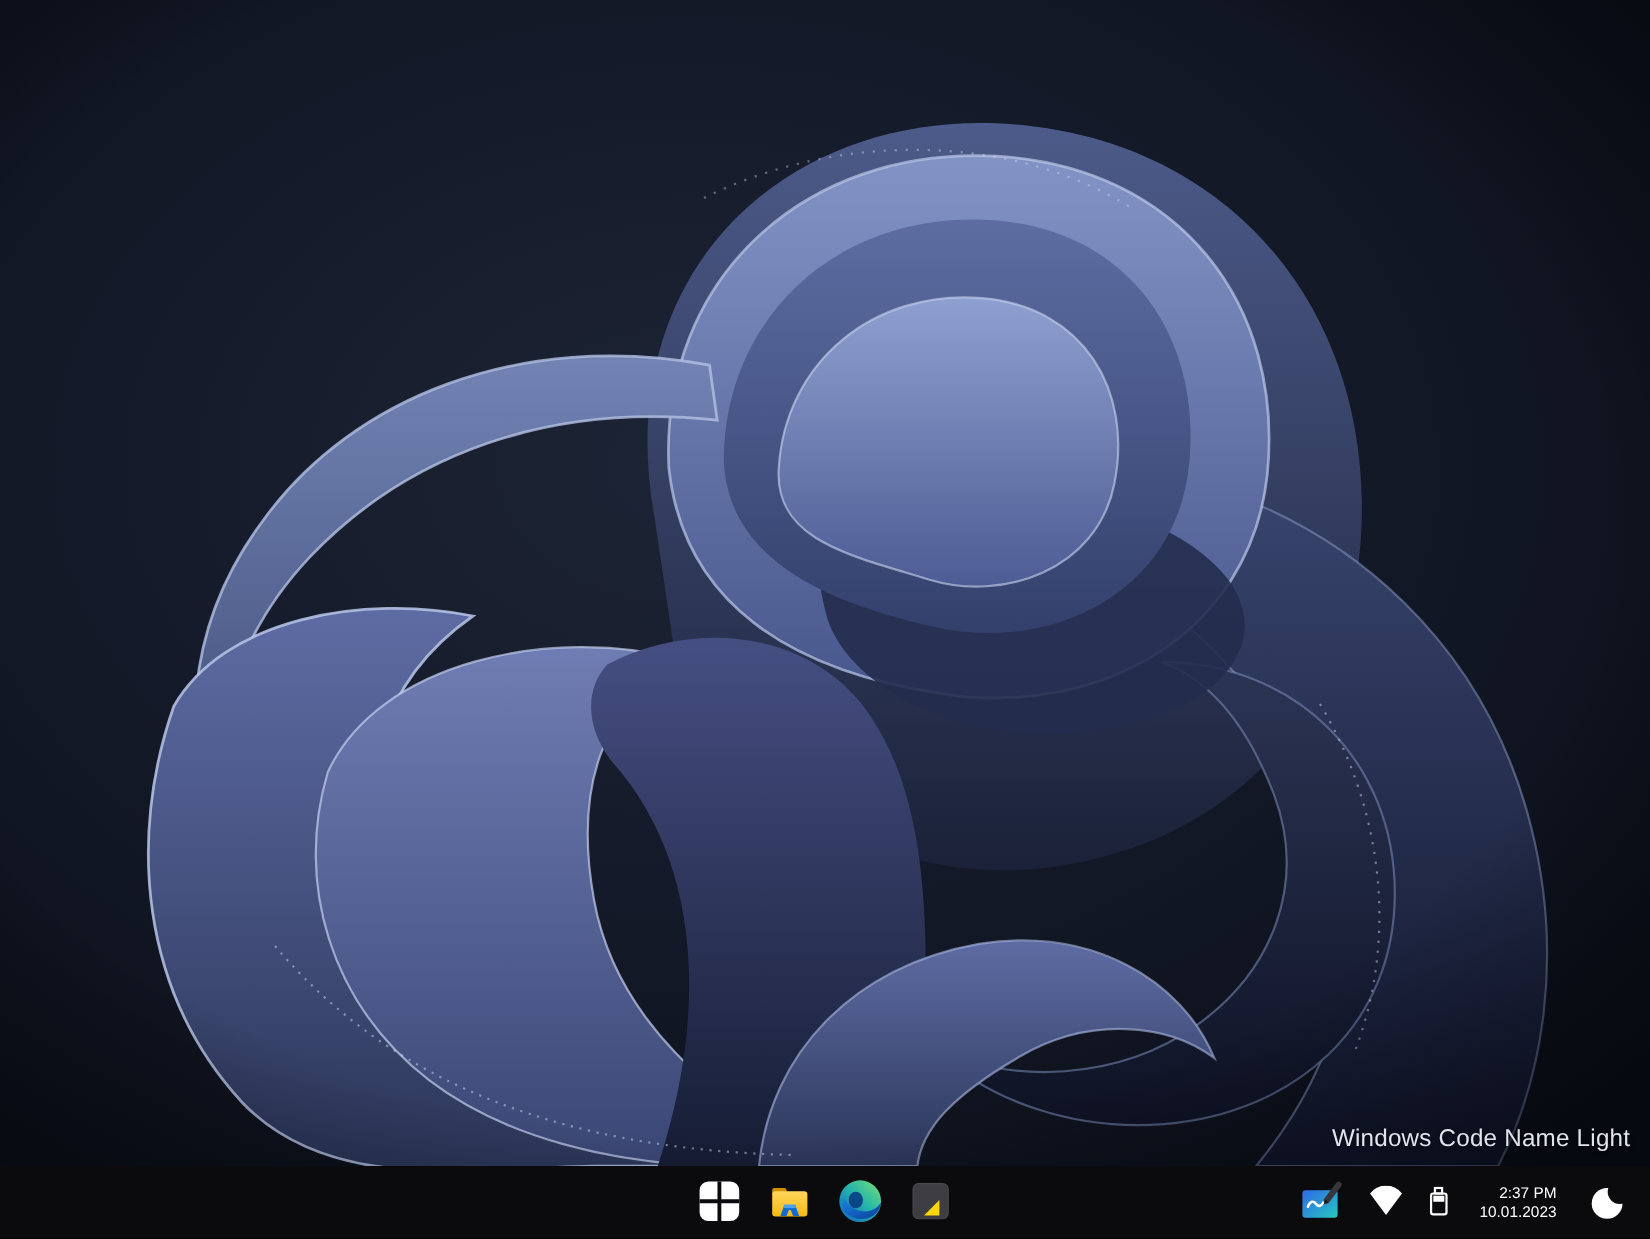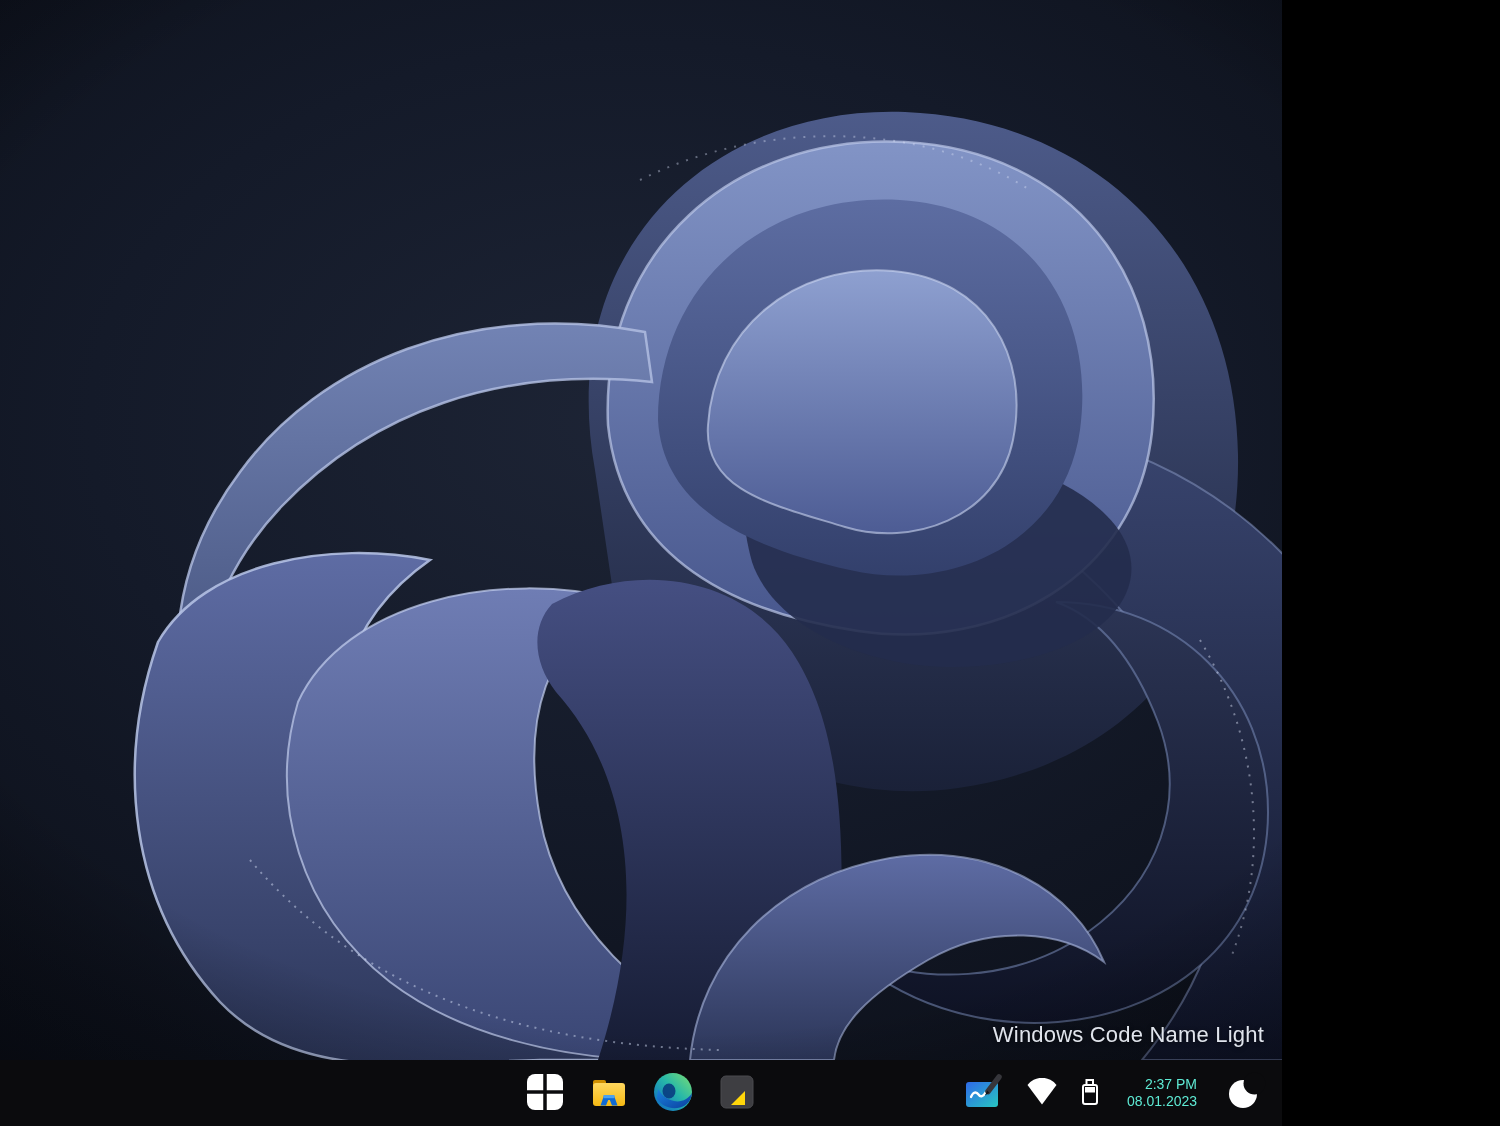--- a/index.html
+++ b/index.html
@@ -3,21 +3,21 @@
 <meta charset="utf-8">
 <style>
   html, body {
     margin: 0;
     padding: 0;
     background: #000;
     font-family: "Liberation Sans", sans-serif;
   }
   .desktop {
     position: relative;
-    width: 1282px;
+    width: 1500px;
     height: 1126px;
     overflow: hidden;
     background: #0c1019;
   }
   .wallpaper {
     position: absolute;
     top: 0; left: 0;
     width: 1500px;
     height: 1060px;
     display: block;
@@ -76,21 +76,21 @@
     display: flex;
     align-items: center;
     justify-content: center;
     background: transparent;
     border: none;
     padding: 2px;
     cursor: pointer;
     border-radius: 6px;
   }
   .clock {
-    color: #5eead4;
+    color: #ffffff;
     font-size: 14px;
     line-height: 17px;
     text-align: right;
     min-width: 84px;
   }
   .clock .time { display: block; }
   .clock .date { display: block; }
 </style>
 </head>
 <body>
@@ -284,21 +284,21 @@
             <rect x="6.5" y="3" width="6.5" height="5" fill="none" stroke="#ffffff" stroke-width="2"></rect>
             <rect x="3" y="8" width="14" height="19" rx="2" fill="none" stroke="#ffffff" stroke-width="2"></rect>
             <rect x="5" y="10" width="10" height="5.5" fill="#ffffff"></rect>
           </svg>
         </span>
       </button>
 
       <button class="tray-btn clock" title="">
         <span>
           <span class="time">2:37 PM</span>
-          <span class="date">08.01.2023</span>
+          <span class="date">10.01.2023</span>
         </span>
       </button>
 
       <button class="tray-btn" title="">
         <span>
           <svg width="42" height="42" viewBox="0 0 42 42">
             <circle cx="19" cy="23" r="14" fill="#ffffff"></circle>
             <circle cx="30.5" cy="12.5" r="11" fill="#0b0b0d"></circle>
           </svg>
         </span>

